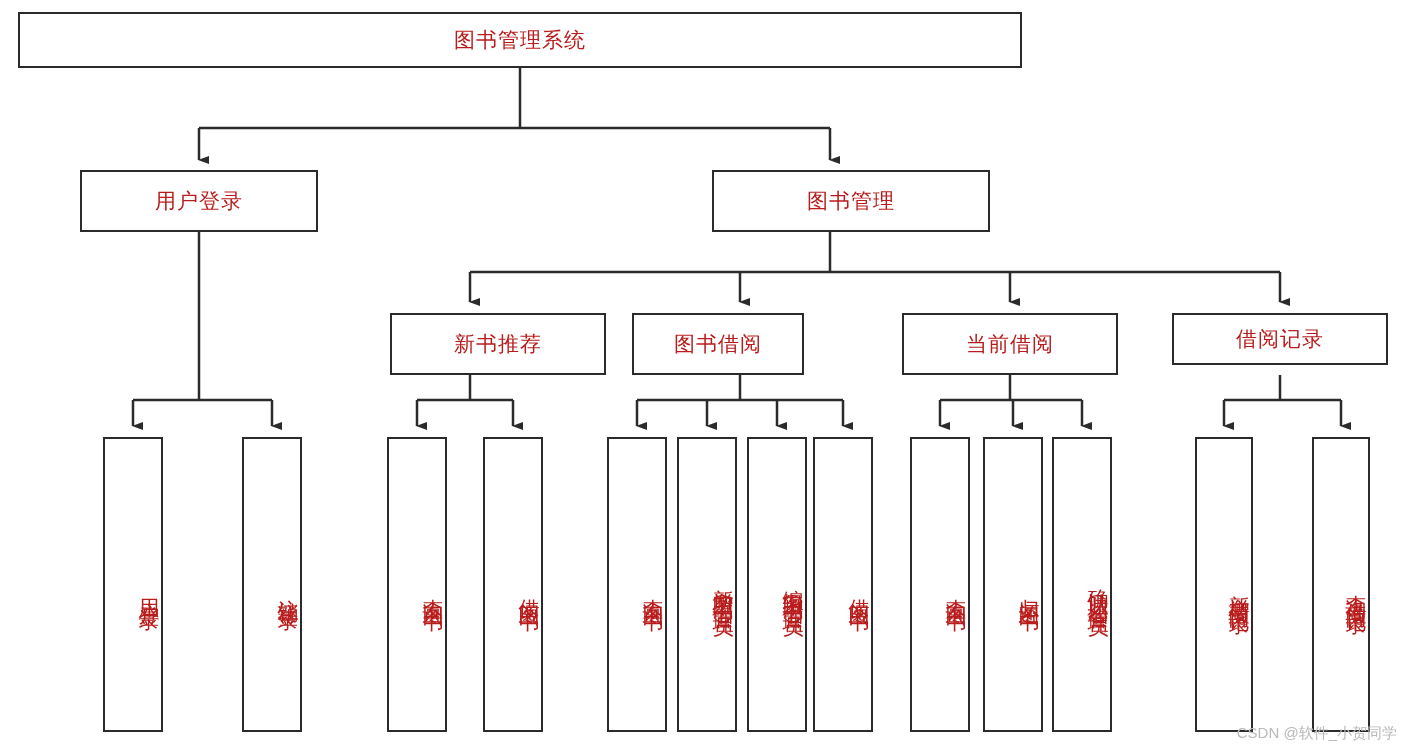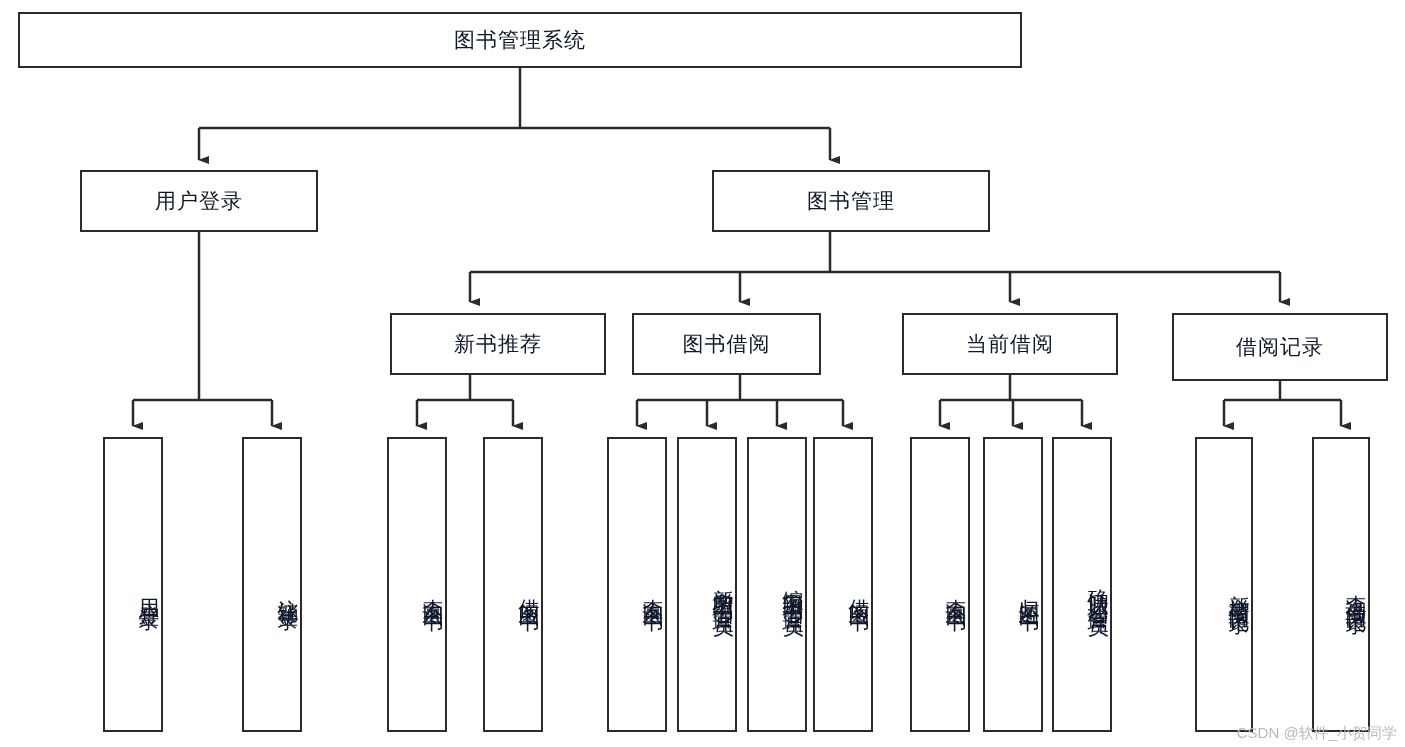--- a/index.html
+++ b/index.html
@@ -10,21 +10,21 @@
   #diagram-root{position:relative;width:1405px;height:747px;}
   svg#connectors{position:absolute;left:0;top:0;width:1405px;height:747px;}
   .node{
     position:absolute;
     box-sizing:border-box;
     background:#ffffff;
     border:2px solid #2b2b2b;
     display:flex;
     align-items:center;
     justify-content:center;
-    color:#0f172a;
+    color:#b91c1c;
   }
   .node-h{font-size:21px;letter-spacing:1px;line-height:1.1;white-space:nowrap;}
   .node-v{
     writing-mode:vertical-rl;
     text-orientation:upright;
     font-size:21px;
     letter-spacing:4px;
     line-height:1.1;
     align-items:flex-start;
     justify-content:center;
@@ -107,27 +107,27 @@
   <div class="node node-h" style="left:80px;top:170px;width:238px;height:62px;">
     <span>用户登录</span>
   </div>
   <div class="node node-h" style="left:712px;top:170px;width:278px;height:62px;">
     <span>图书管理</span>
   </div>
 
   <div class="node node-h" style="left:362px;top:313px;width:216px;height:62px;margin-left:28px;">
     <span>新书推荐</span>
   </div>
-  <div class="node node-h" style="left:632px;top:313px;width:189px;height:62px;justify-content:center;">
+  <div class="node node-h" style="left:632px;top:313px;width:172px;height:62px;justify-content:center;">
     <span>图书借阅</span>
   </div>
   <div class="node node-h" style="left:902px;top:313px;width:216px;height:62px;">
     <span>当前借阅</span>
   </div>
-  <div class="node node-h" style="left:1172px;top:313px;width:216px;height:68px;">
+  <div class="node node-h" style="left:1172px;top:313px;width:216px;height:52px;">
     <span>借阅记录</span>
   </div>
 
   <div class="node node-v" style="left:103px;top:437px;width:60px;height:295px;">
     <span class="vtext">用户登录</span>
   </div>
   <div class="node node-v" style="left:242px;top:437px;width:60px;height:295px;">
     <span class="vtext">注销登录</span>
   </div>
 

